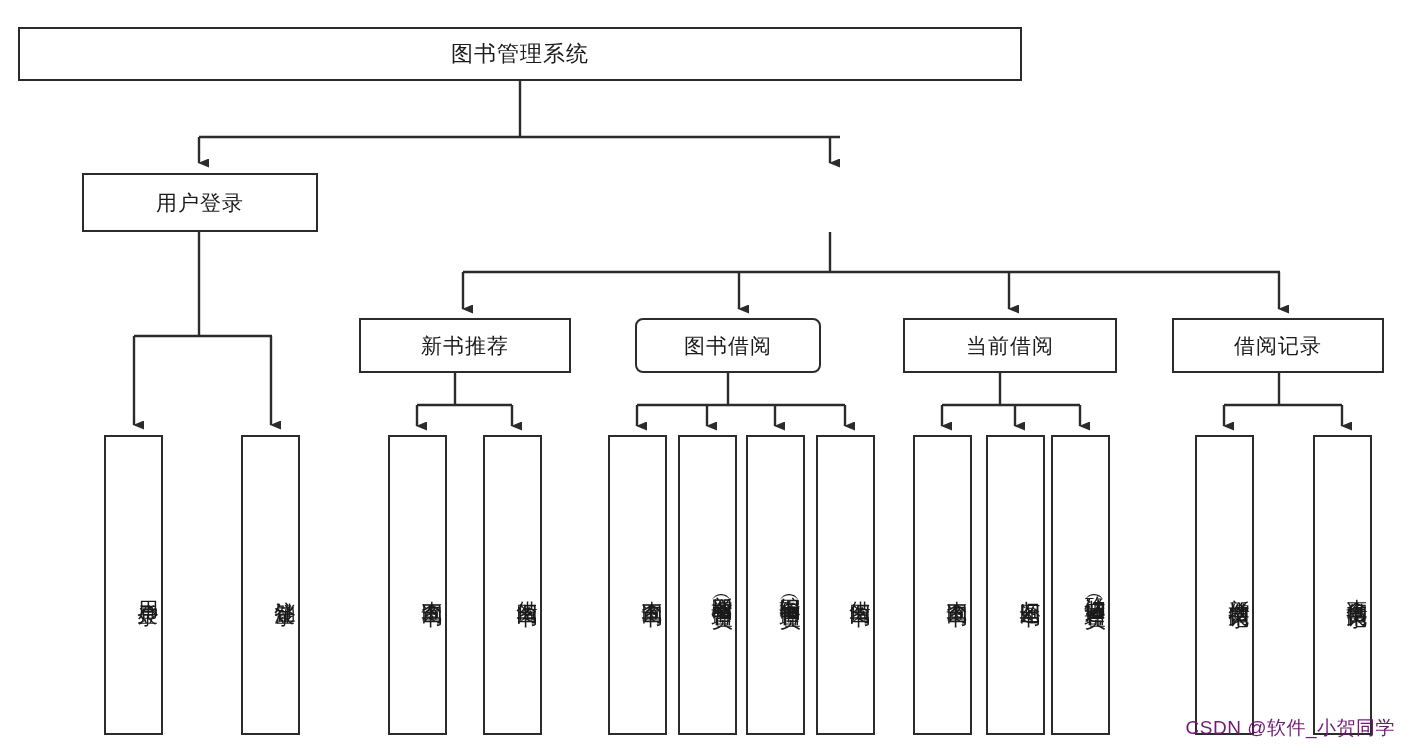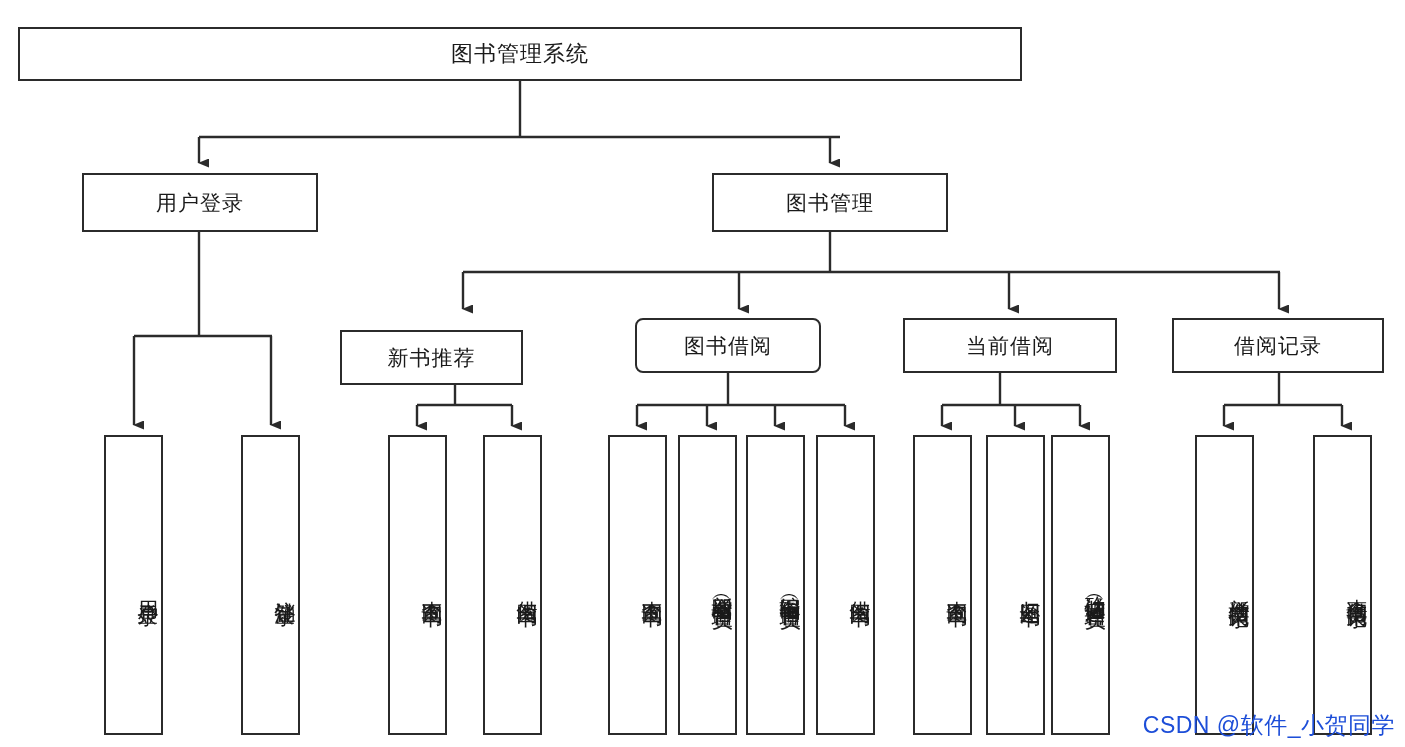--- a/index.html
+++ b/index.html
@@ -59,22 +59,22 @@
   .node-v .vtext {
     writing-mode: vertical-rl;
     text-orientation: upright;
     display: block;
     text-align: center;
   }
   .watermark {
     position: absolute;
     right: 10px;
     bottom: 6px;
-    font-size: 23px;
-    color: #1d4ed8;
+    font-size: 19px;
+    color: #701a75;
     letter-spacing: 0.5px;
     white-space: nowrap;
     user-select: none;
   }
 </style>
 </head>
 <body>
 
 <div id="diagram-root">
 
@@ -124,23 +124,22 @@
       <path d="M1279,373 L1279,405"></path>
       <path d="M1224,405 L1342,405"></path>
       <path d="M1224,405 L1224,426" marker-end="url(#arrowhead)"></path>
       <path d="M1342,405 L1342,426" marker-end="url(#arrowhead)"></path>
     </g>
   </svg>
 
   <div class="node node-h node-root" style="left:18px; top:14px; width:1004px; height:54px;">图书管理系统</div>
 
   <div class="node node-h" style="left:82px; top:173px; width:236px; height:59px;">用户登录</div>
-  <div class="node node-h" style="left:712px; top:173px; width:236px; height:59px;">图书管理</div>
 
-  <div class="node node-h" style="left:340px; top:318px; width:183px; height:55px;margin-top:12px;">新书推荐</div>
+  <div class="node node-h" style="left:359px; top:318px; width:212px; height:55px;">新书推荐</div>
   <div class="node node-h" style="left:635px; top:318px; width:186px; height:55px;border-radius:8px;">图书借阅</div>
   <div class="node node-h" style="left:903px; top:318px; width:214px; height:55px;">当前借阅</div>
   <div class="node node-h" style="left:1172px; top:318px; width:212px; height:55px;">借阅记录</div>
 
   <div class="node node-v" style="left:104px; top:435px; width:59px; height:300px;">
     <span class="vtext">用户登录</span>
   </div>
   <div class="node node-v" style="left:241px; top:435px; width:59px; height:300px;">
     <span class="vtext">注销登录</span>
   </div>

